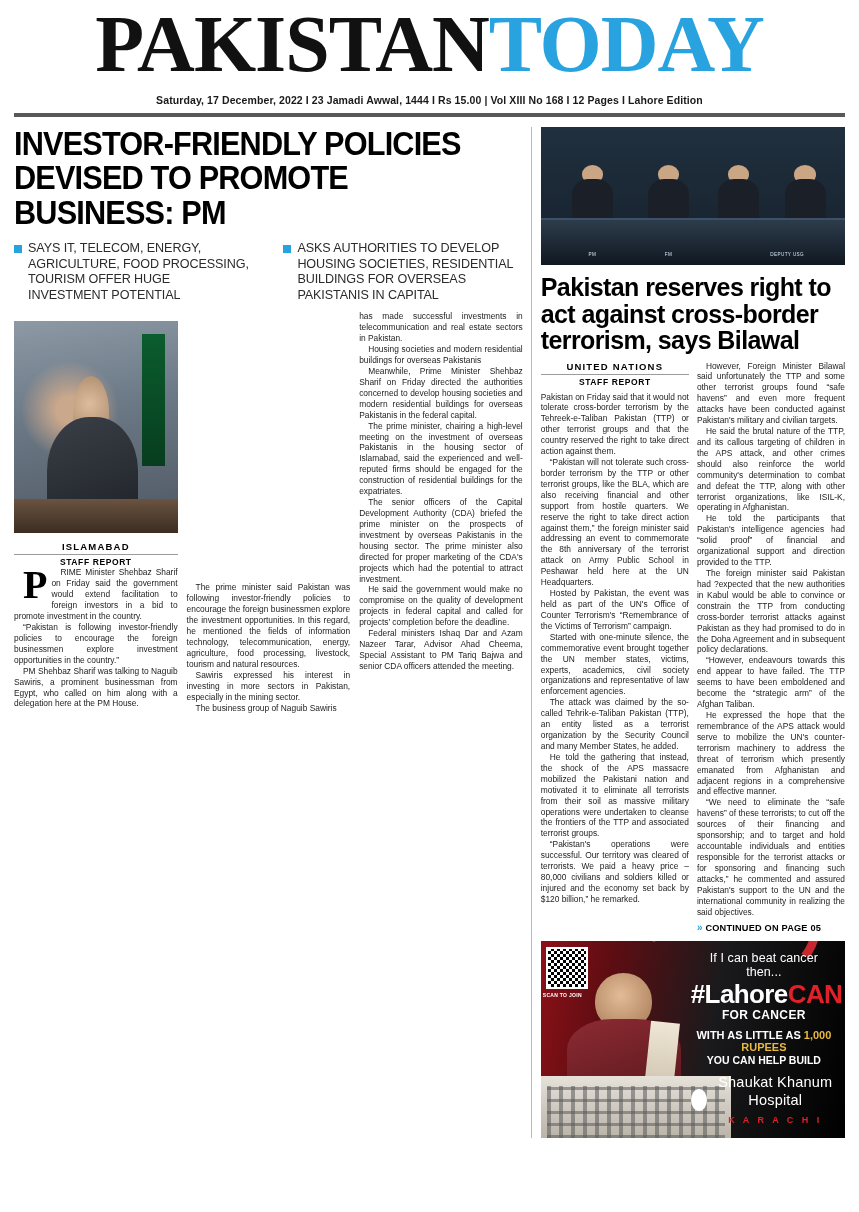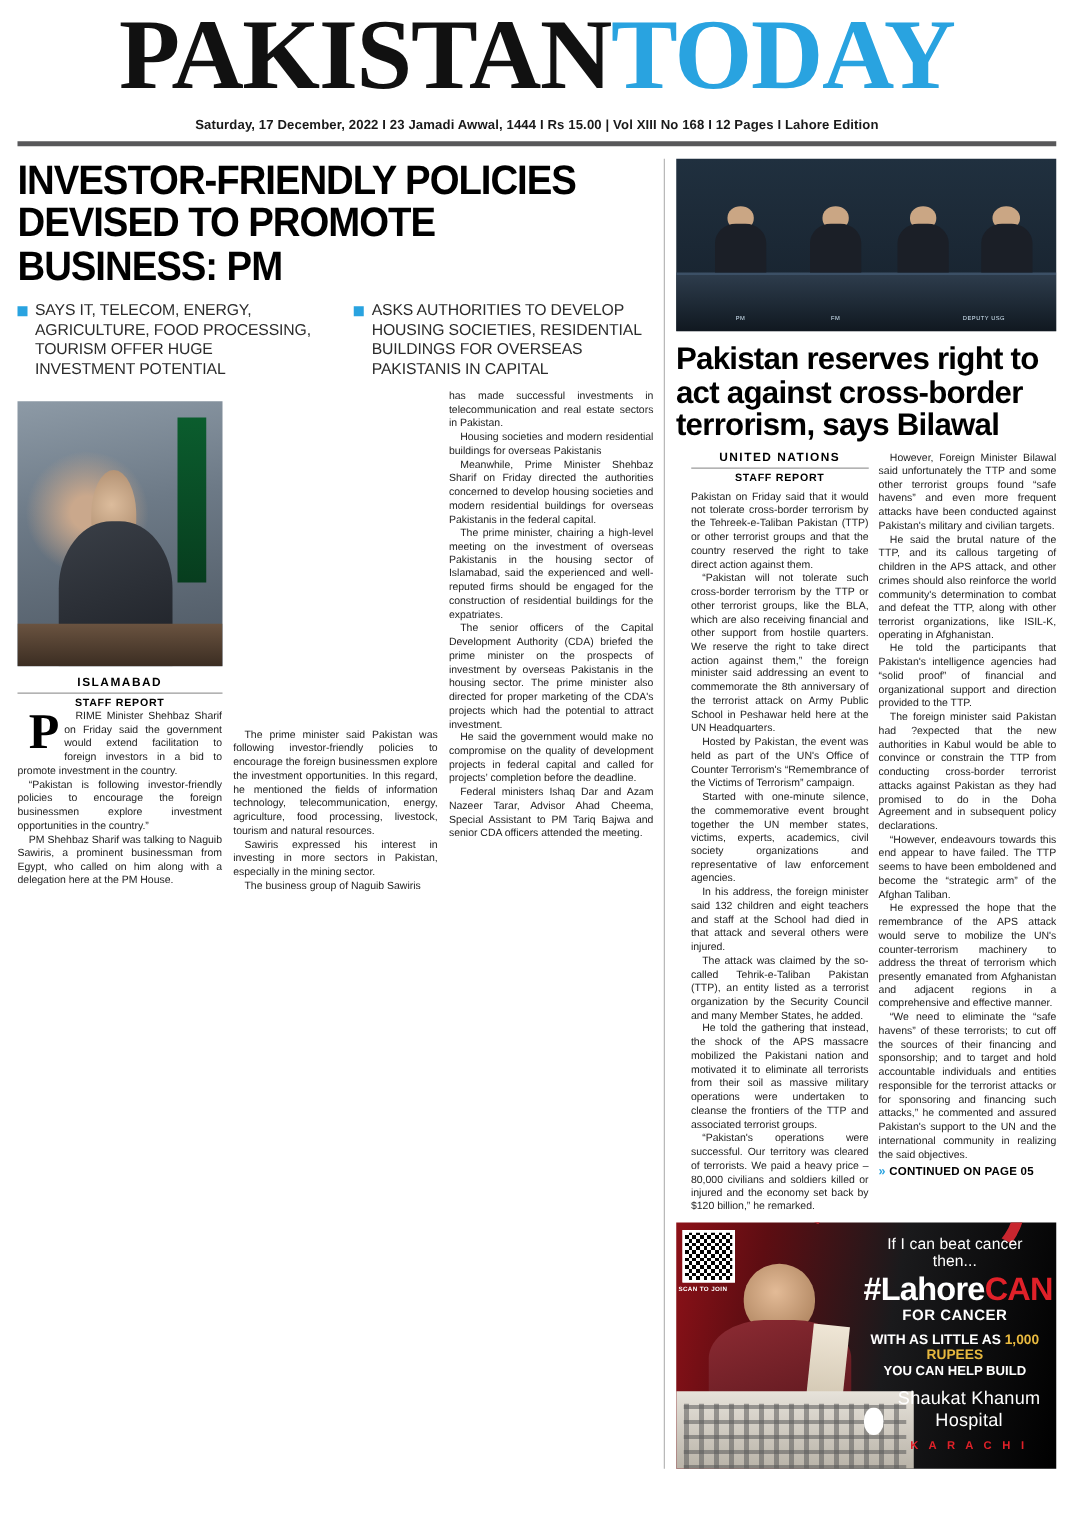--- a/index.html
+++ b/index.html
@@ -126,21 +126,21 @@
   }
   .tp-label {
     position: absolute; bottom: 6%; font-size: 4.6px; color: #cfe3f2;
     letter-spacing: .4px; text-align: center; width: 18%;
   }
 
   .story-hl {
     font-size: 25px; font-weight: 700; line-height: 1.06;
     letter-spacing: -0.6px; margin-top: 9px;
   }
-  .right-cols { display: flex; gap: 8px; margin-top: 7px; margin-left: 12px; }
+  .right-cols { display: flex; gap: 8px; margin-top: 7px; }
   .right-col { flex: 1; }
 
   .cont-line {
     text-align: left; font-size: 9.2px; font-weight: 700;
     letter-spacing: .2px; margin-top: 4px;
   }
   .cont-line .chev { color: #29a3e0; font-size: 10px; }
 
   
   .ad {
@@ -310,21 +310,20 @@
         <div class="right-col">
           <div class="byline-wrap" style="margin-top:0;margin-bottom:5px;">
             <div class="byline-city">UNITED NATIONS</div>
             <div class="byline-rule"></div>
             <div class="byline-role">STAFF REPORT</div>
           </div>
           <p class="body noind">Pakistan on Friday said that it would not tolerate cross-border terrorism by the Tehreek-e-Taliban Pakistan (TTP) or other terrorist groups and that the country reserved the right to take direct action against them.</p>
           <p class="body">“Pakistan will not tolerate such cross-border terrorism by the TTP or other terrorist groups, like the BLA, which are also receiving financial and other support from hostile quarters. We reserve the right to take direct action against them,” the foreign minister said addressing an event to commemorate the 8th anniversary of the terrorist attack on Army Public School in Peshawar held here at the UN Headquarters.</p>
           <p class="body">Hosted by Pakistan, the event was held as part of the UN's Office of Counter Terrorism's “Remembrance of the Victims of Terrorism” campaign.</p>
           <p class="body">Started with one-minute silence, the commemorative event brought together the UN member states, victims, experts, academics, civil society organizations and representative of law enforcement agencies.</p>
-          <p class="body">In his address, the foreign minister said 132 children and eight teachers and staff at the School had died in that attack and several others were injured.</p>
           <p class="body">The attack was claimed by the so-called Tehrik-e-Taliban Pakistan (TTP), an entity listed as a terrorist organization by the Security Council and many Member States, he added.</p>
           <p class="body">He told the gathering that instead, the shock of the APS massacre mobilized the Pakistani nation and motivated it to eliminate all terrorists from their soil as massive military operations were undertaken to cleanse the frontiers of the TTP and associated terrorist groups.</p>
           <p class="body">“Pakistan's operations were successful. Our territory was cleared of terrorists. We paid a heavy price – 80,000 civilians and soldiers killed or injured and the economy set back by $120 billion,” he remarked.</p>
         </div>
         <div class="right-col">
           <p class="body">However, Foreign Minister Bilawal said unfortunately the TTP and some other terrorist groups found “safe havens” and even more frequent attacks have been conducted against Pakistan's military and civilian targets.</p>
           <p class="body">He said the brutal nature of the TTP, and its callous targeting of children in the APS attack, and other crimes should also reinforce the world community's determination to combat and defeat the TTP, along with other terrorist organizations, like ISIL-K, operating in Afghanistan.</p>
           <p class="body">He told the participants that Pakistan's intelligence agencies had “solid proof” of financial and organizational support and direction provided to the TTP.</p>
           <p class="body">The foreign minister said Pakistan had ?expected that the new authorities in Kabul would be able to convince or constrain the TTP from conducting cross-border terrorist attacks against Pakistan as they had promised to do in the Doha Agreement and in subsequent policy declarations.</p>
           <p class="body">“However, endeavours towards this end appear to have failed. The TTP seems to have been emboldened and become the “strategic arm” of the Afghan Taliban.</p>

